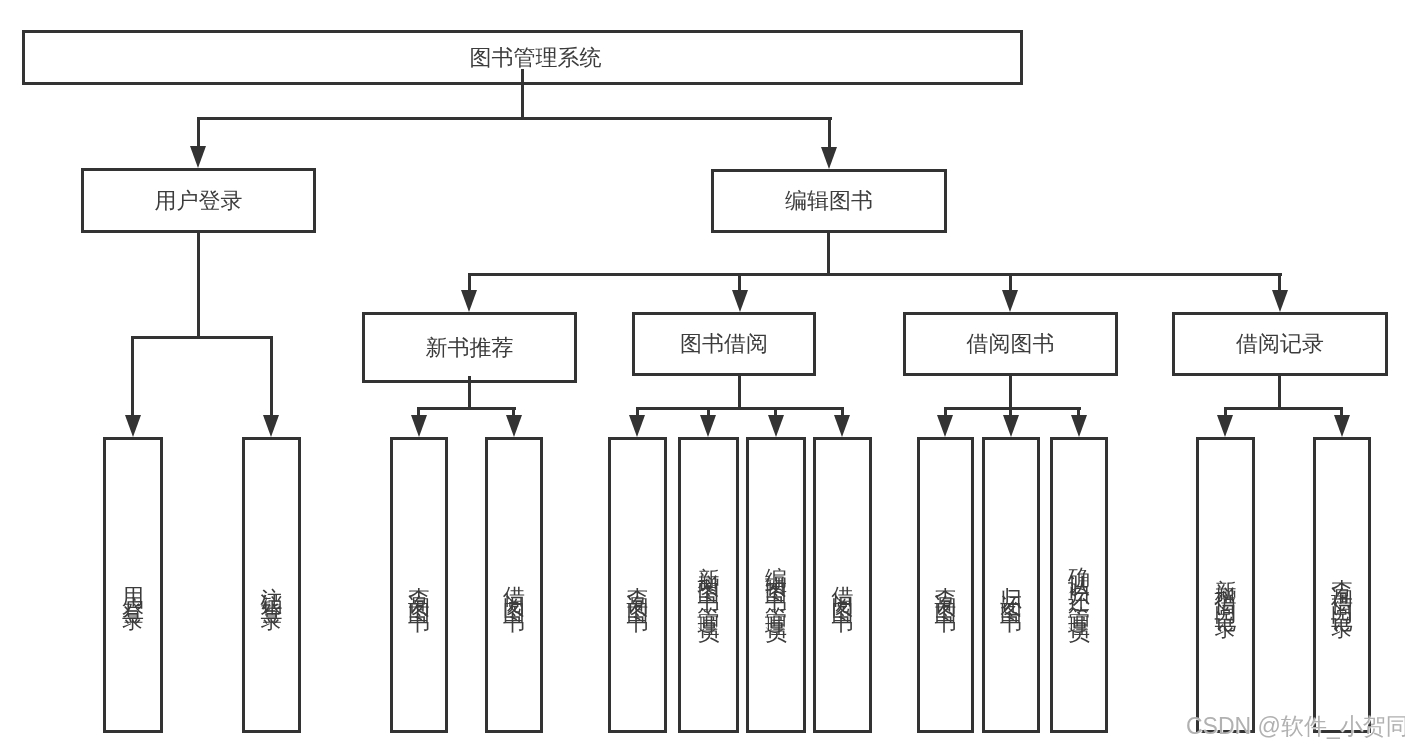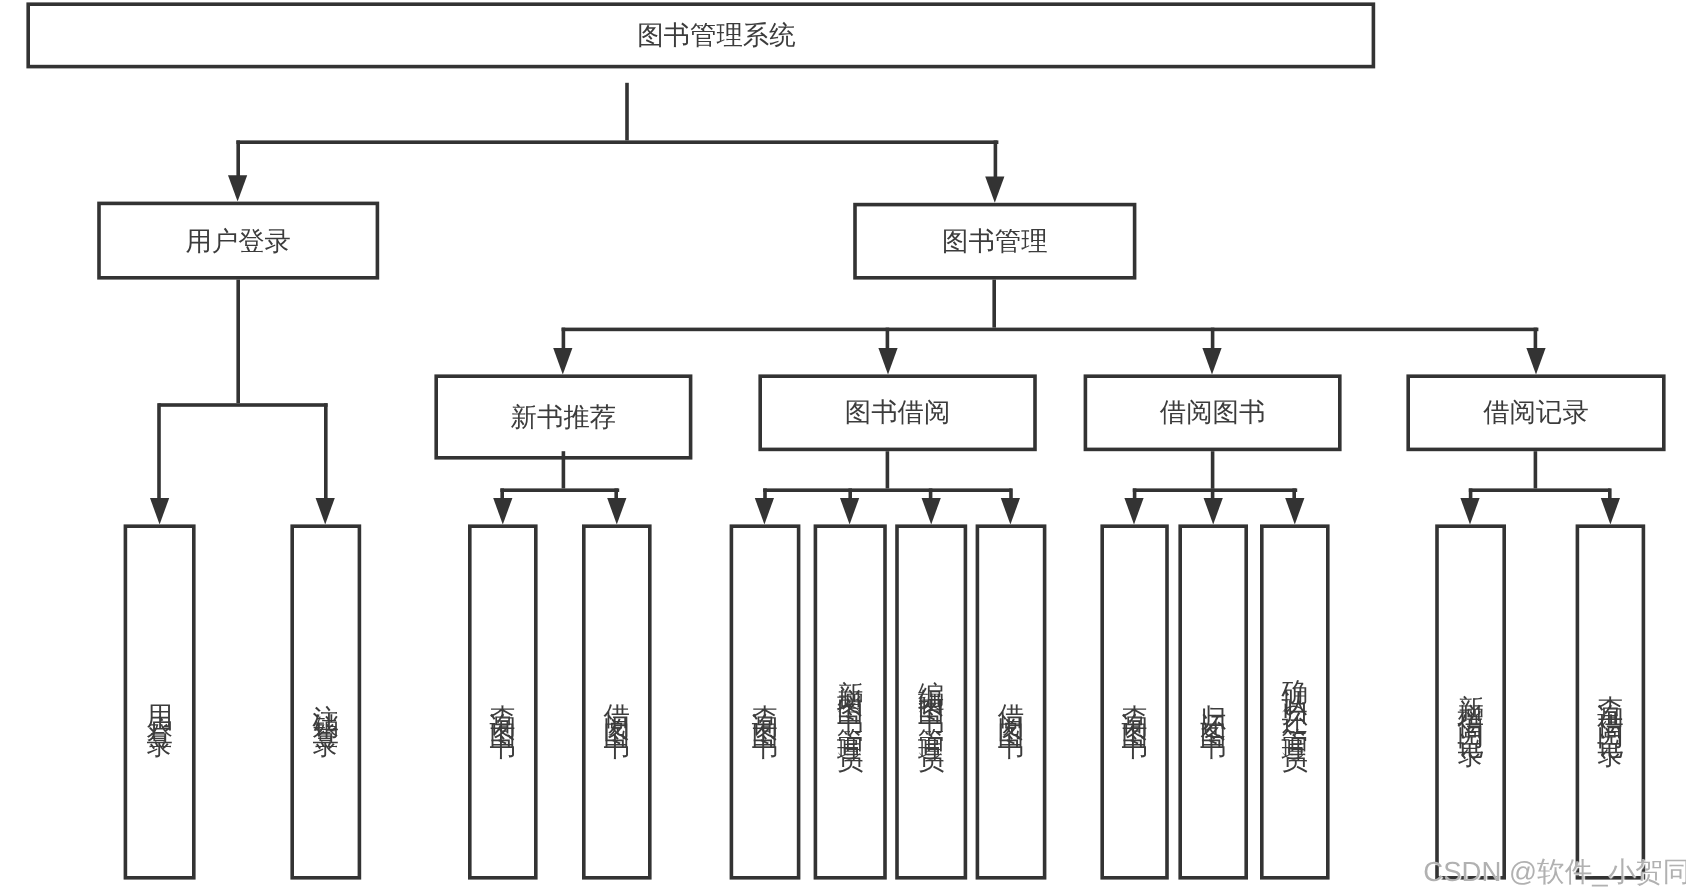--- a/index.html
+++ b/index.html
@@ -38,36 +38,36 @@
     position:absolute;left:1186px;top:711px;
     color:var(--watermark);font-size:23px;white-space:nowrap;
     text-shadow:1px 1px 1px #ffffff;z-index:5;
   }
 </style>
 </head>
 <body>
 
 <div class="canvas">
 
-  <div class="box" style="left:22px;top:2px;width:1124px;height:55px;padding-left:26px;">
+  <div class="box" style="left:22px;top:30px;width:1001px;height:55px;padding-left:26px;">
     <span class="lbl">图书管理系统</span>
   </div>
 
   <div class="vl" style="left:521px;top:69px;height:48px;"></div>
   <div class="hl" style="left:197px;top:117px;width:635px;"></div>
   <div class="vl" style="left:197px;top:117px;height:33px;"></div>
   <div class="ah" style="left:190px;top:146px;"></div>
   <div class="vl" style="left:828px;top:117px;height:33px;"></div>
   <div class="ah" style="left:821px;top:147px;"></div>
 
   <div class="box" style="left:81px;top:168px;width:235px;height:65px;">
     <span class="lbl">用户登录</span>
   </div>
   <div class="box" style="left:711px;top:169px;width:236px;height:64px;">
-    <span class="lbl">图书管理</span>
+    <span class="lbl">编辑图书</span>
   </div>
 
   <div class="vl" style="left:197px;top:233px;height:103px;"></div>
   <div class="hl" style="left:132px;top:336px;width:141px;"></div>
   <div class="vl" style="left:131px;top:336px;height:85px;"></div>
   <div class="ah" style="left:125px;top:415px;"></div>
   <div class="vl" style="left:270px;top:336px;height:85px;"></div>
   <div class="ah" style="left:263px;top:415px;"></div>
 
   <div class="vl" style="left:827px;top:233px;height:40px;"></div>
@@ -77,21 +77,21 @@
   <div class="vl" style="left:738px;top:273px;height:20px;"></div>
   <div class="ah" style="left:732px;top:290px;"></div>
   <div class="vl" style="left:1009px;top:273px;height:20px;"></div>
   <div class="ah" style="left:1002px;top:290px;"></div>
   <div class="vl" style="left:1278px;top:273px;height:20px;"></div>
   <div class="ah" style="left:1272px;top:290px;"></div>
 
   <div class="box" style="left:362px;top:312px;width:215px;height:71px;">
     <span class="lbl">新书推荐</span>
   </div>
-  <div class="box" style="left:632px;top:312px;width:232px;height:64px;">
+  <div class="box" style="left:632px;top:312px;width:184px;height:64px;">
     <span class="lbl">图书借阅</span>
   </div>
   <div class="box" style="left:903px;top:312px;width:215px;height:64px;">
     <span class="lbl">借阅图书</span>
   </div>
   <div class="box" style="left:1172px;top:312px;width:216px;height:64px;">
     <span class="lbl">借阅记录</span>
   </div>
 
   <div class="vl" style="left:468px;top:376px;height:31px;"></div>

